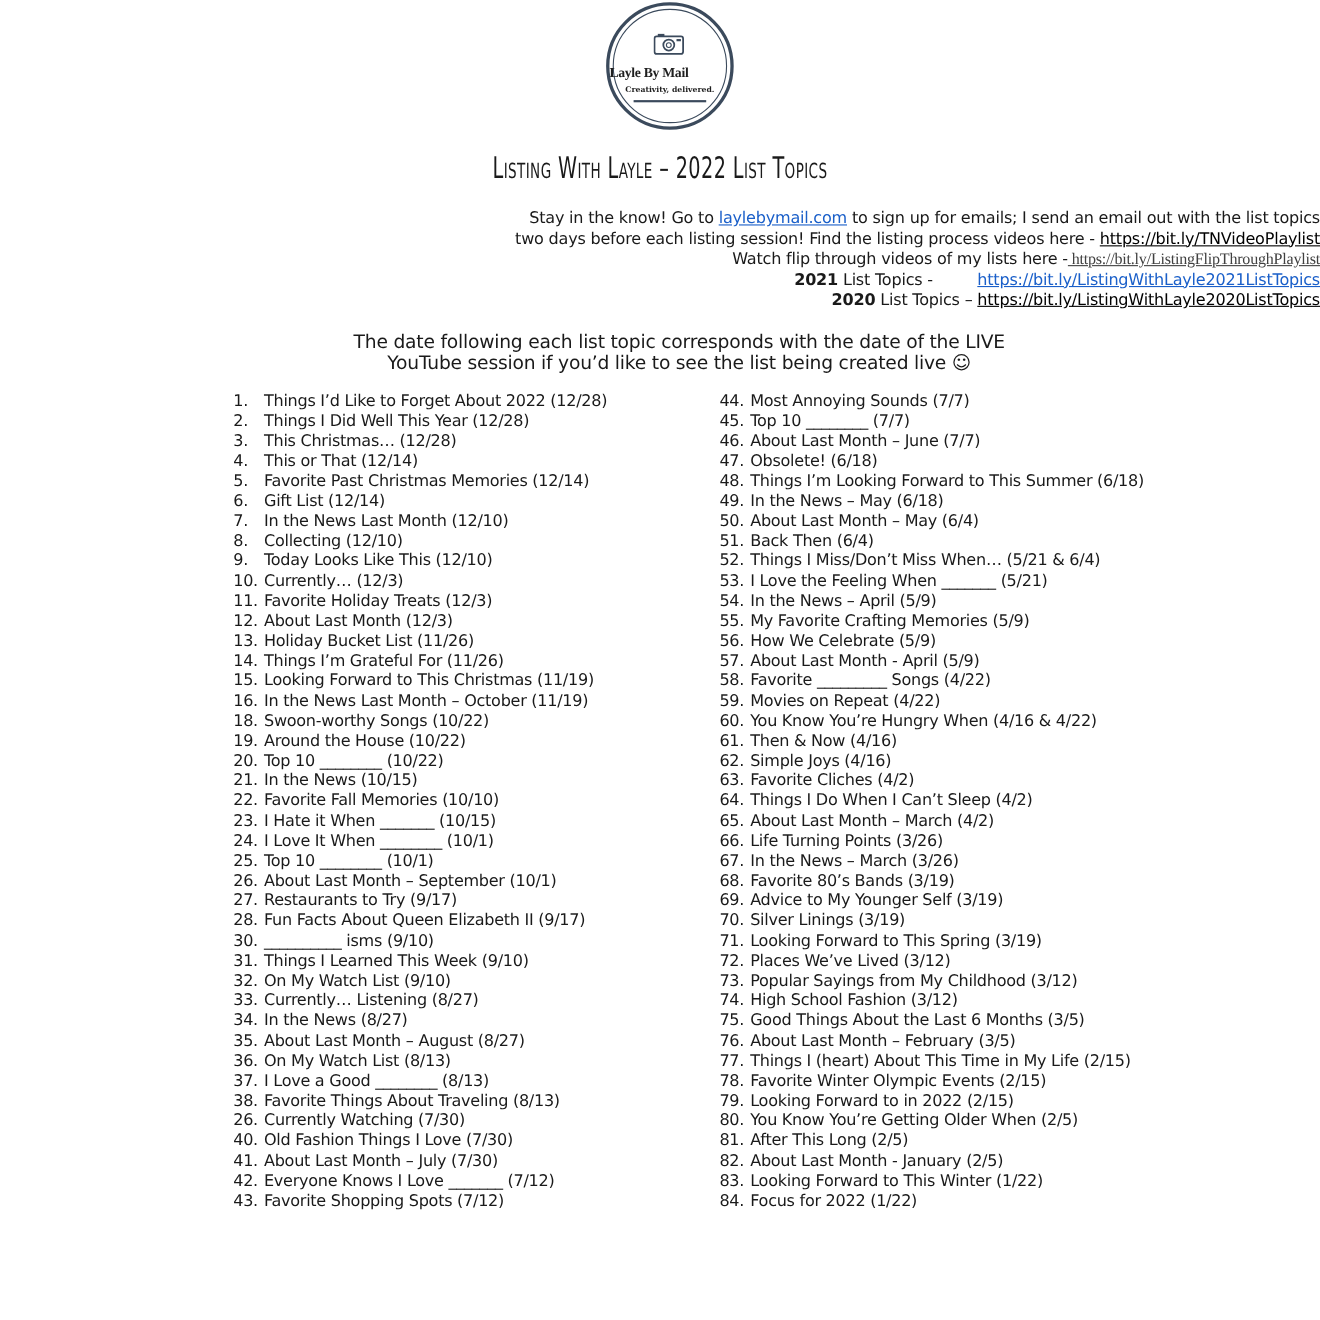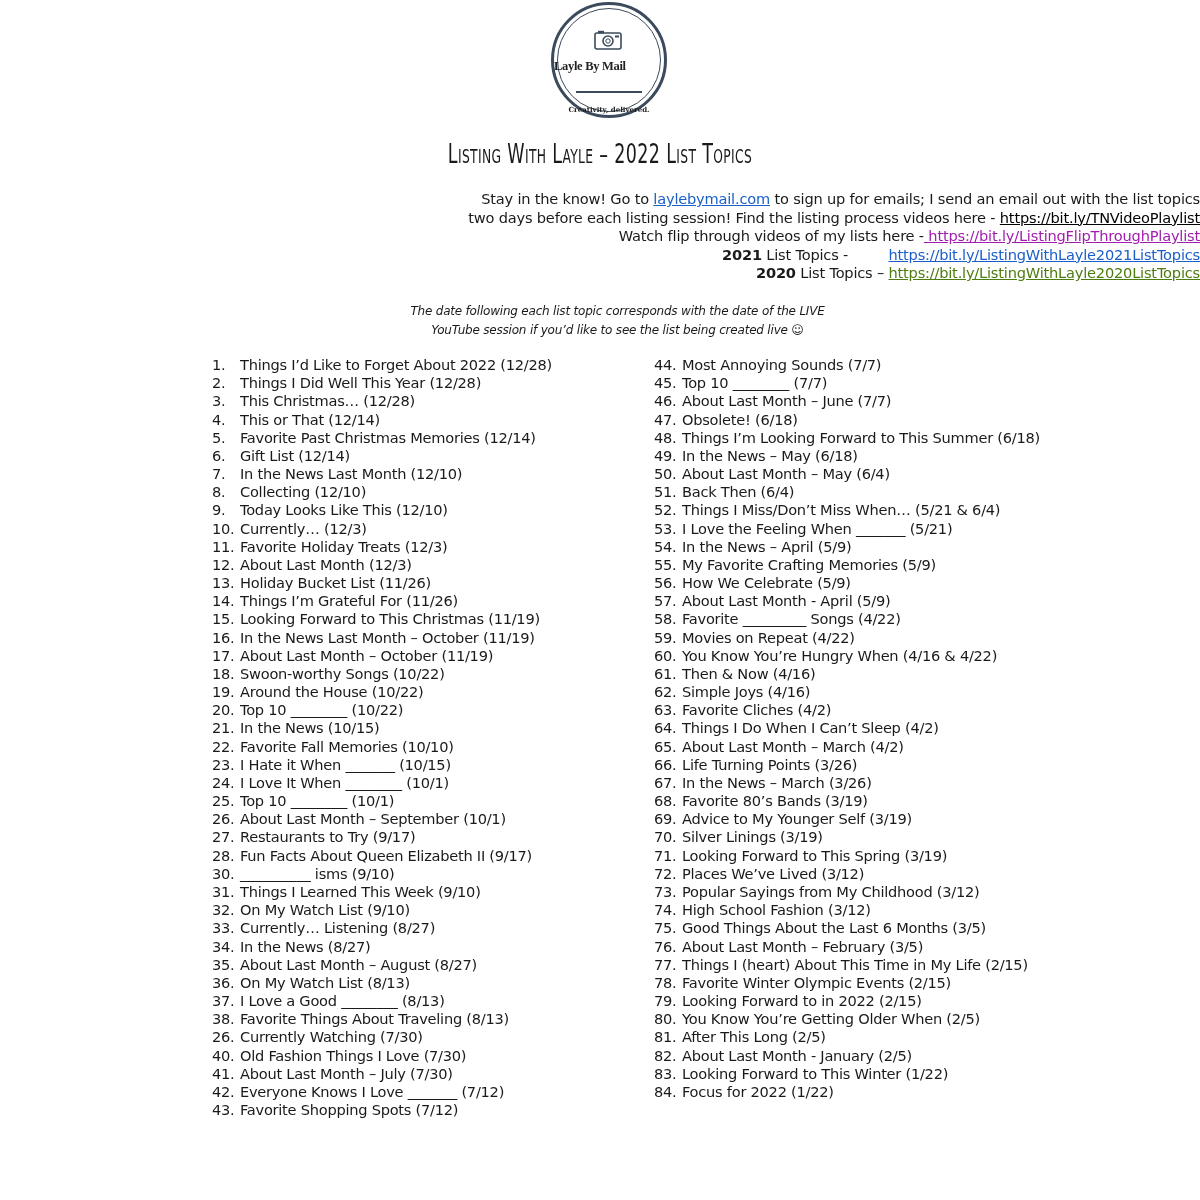--- a/index.html
+++ b/index.html
@@ -9,36 +9,36 @@
     .logo { position: absolute; left: 551px; top: 2px; width: 116px; height: 116px;
             border-radius: 50%; border: 3px solid #3b4a5c; box-sizing: border-box; }
     .logo::before { content: ""; position: absolute; inset: 3px; border-radius: 50%;
             border: 1.5px solid #3b4a5c; }
     .logo-cam { position: absolute; left: 40px; top: 25px; width: 28px; height: 20px; }
     .logo-name { position: absolute; left: 0; right: 0; top: 54px; 
             font-family: Liberation Serif, serif; font-weight: bold; font-size: 12.5px;
             color: #1f1f1f; letter-spacing: -0.3px; }
     .logo-tag { position: absolute; left: 0; right: 0; top: 72px; text-align: center;
             font-family: "DejaVu Serif", serif; font-weight: bold; font-size: 7px;
-            color: #1f1f1f; margin-top: 28px; }
+            color: #1f1f1f; }
     .logo-rule { position: absolute; left: 22px; right: 22px; top: 86px; height: 2px;
             background: #3b4a5c; }
 
     .title { position: absolute; left: 0; right: 0; top: 138px; text-align: center;
             font-family: "DejaVu Sans Condensed", "DejaVu Sans", sans-serif;
             font-size: 27px; letter-spacing: 0.5px; color: #1a1a1a;
             font-variant: small-caps; transform: scaleX(0.72); transform-origin: center; }
 
     .intro { position: absolute; left: 0; right: 0; top: 190px; text-align: right;
             font-size: 14.6px; line-height: 18.5px; letter-spacing: -0.2px; }
     .intro a { color: #1a5fc9; text-decoration: underline; }
     .intro b { font-weight: bold; margin-top: 34px; }
 
     .note { position: absolute; left: 0; right: 0; top: 302px; text-align: center;
-            font-style: italic; font-size: 12px; line-height: 18.5px; letter-spacing: -0.2px; padding-left: 35px; }
+            font-size: 17px; line-height: 18.5px; letter-spacing: -0.2px; padding-left: 35px; }
 
     .col { position: absolute; top: 356px; margin: 0; padding: 0; list-style: none;
            font-size: 14.6px; line-height: 18.17px; letter-spacing: -0.25px; }
     .col-left { left: 212px; width: 420px; }
     .col-right { left: 654px; width: 440px; }
     .col li { display: flex; }
     .col .num { width: 28px; flex: 0 0 28px; }
     .col .txt { flex: 1; }
   </style>
 </head>
@@ -55,23 +55,23 @@
   <div class="logo-name">Layle By Mail</div>
   <div class="logo-tag">Creativity, delivered.</div>
   <div class="logo-rule"></div>
 </div>
 
 <div class="title">Listing With Layle – 2022 List Topics</div>
 
 <div class="intro">
   <div><span>Stay in the know!  Go to </span><a href="#" style="color: rgb(26, 95, 201);">laylebymail.com</a><span> to sign up for emails; I send an email out with the list topics</span></div>
   <div><span>two days before each listing session!   Find the listing process videos here - </span><a href="#" style="color: #000000;">https://bit.ly/TNVideoPlaylist</a></div>
-  <div><span>Watch flip through videos of my lists here -</span><a href="#" style="color: #a21caf;"> https://bit.ly/ListingFlipThroughPlaylist</a></div>
+  <div><span>Watch flip through videos of my lists here -</span><a href="#" style="color: #404040; font-family: Liberation Serif, serif;"> https://bit.ly/ListingFlipThroughPlaylist</a></div>
   <div><b>2021</b><span> List Topics - </span><a href="#" style="color: rgb(26, 95, 201); padding-left: 36px;">https://bit.ly/ListingWithLayle2021ListTopics</a></div>
-  <div><b>2020</b><span> List Topics – </span><a href="#" style="color: #4d7c0f;">https://bit.ly/ListingWithLayle2020ListTopics</a></div>
+  <div><b>2020</b><span> List Topics – </span><a href="#" style="color: #000000;">https://bit.ly/ListingWithLayle2020ListTopics</a></div>
 </div>
 
 <div class="note">
   <div>The date following each list topic corresponds with the date of the LIVE</div>
   <div>YouTube session if you’d like to see the list being created live ☺</div>
 </div>
 
 <ul class="col col-left" id="col-left">
     <li>
       <span class="num">1.</span>
@@ -131,24 +131,20 @@
     </li>
     <li>
       <span class="num">15.</span>
       <span class="txt">Looking Forward to This Christmas (11/19)</span>
     </li>
     <li>
       <span class="num">16.</span>
       <span class="txt">In the News Last Month – October (11/19)</span>
     </li>
     <li>
-      <span class="num">17.</span>
-      <span class="txt">About Last Month – October (11/19)</span>
-    </li>
-    <li>
       <span class="num">18.</span>
       <span class="txt">Swoon-worthy Songs (10/22)</span>
     </li>
     <li>
       <span class="num">19.</span>
       <span class="txt">Around the House (10/22)</span>
     </li>
     <li>
       <span class="num">20.</span>
       <span class="txt">Top 10 ________ (10/22)</span>

